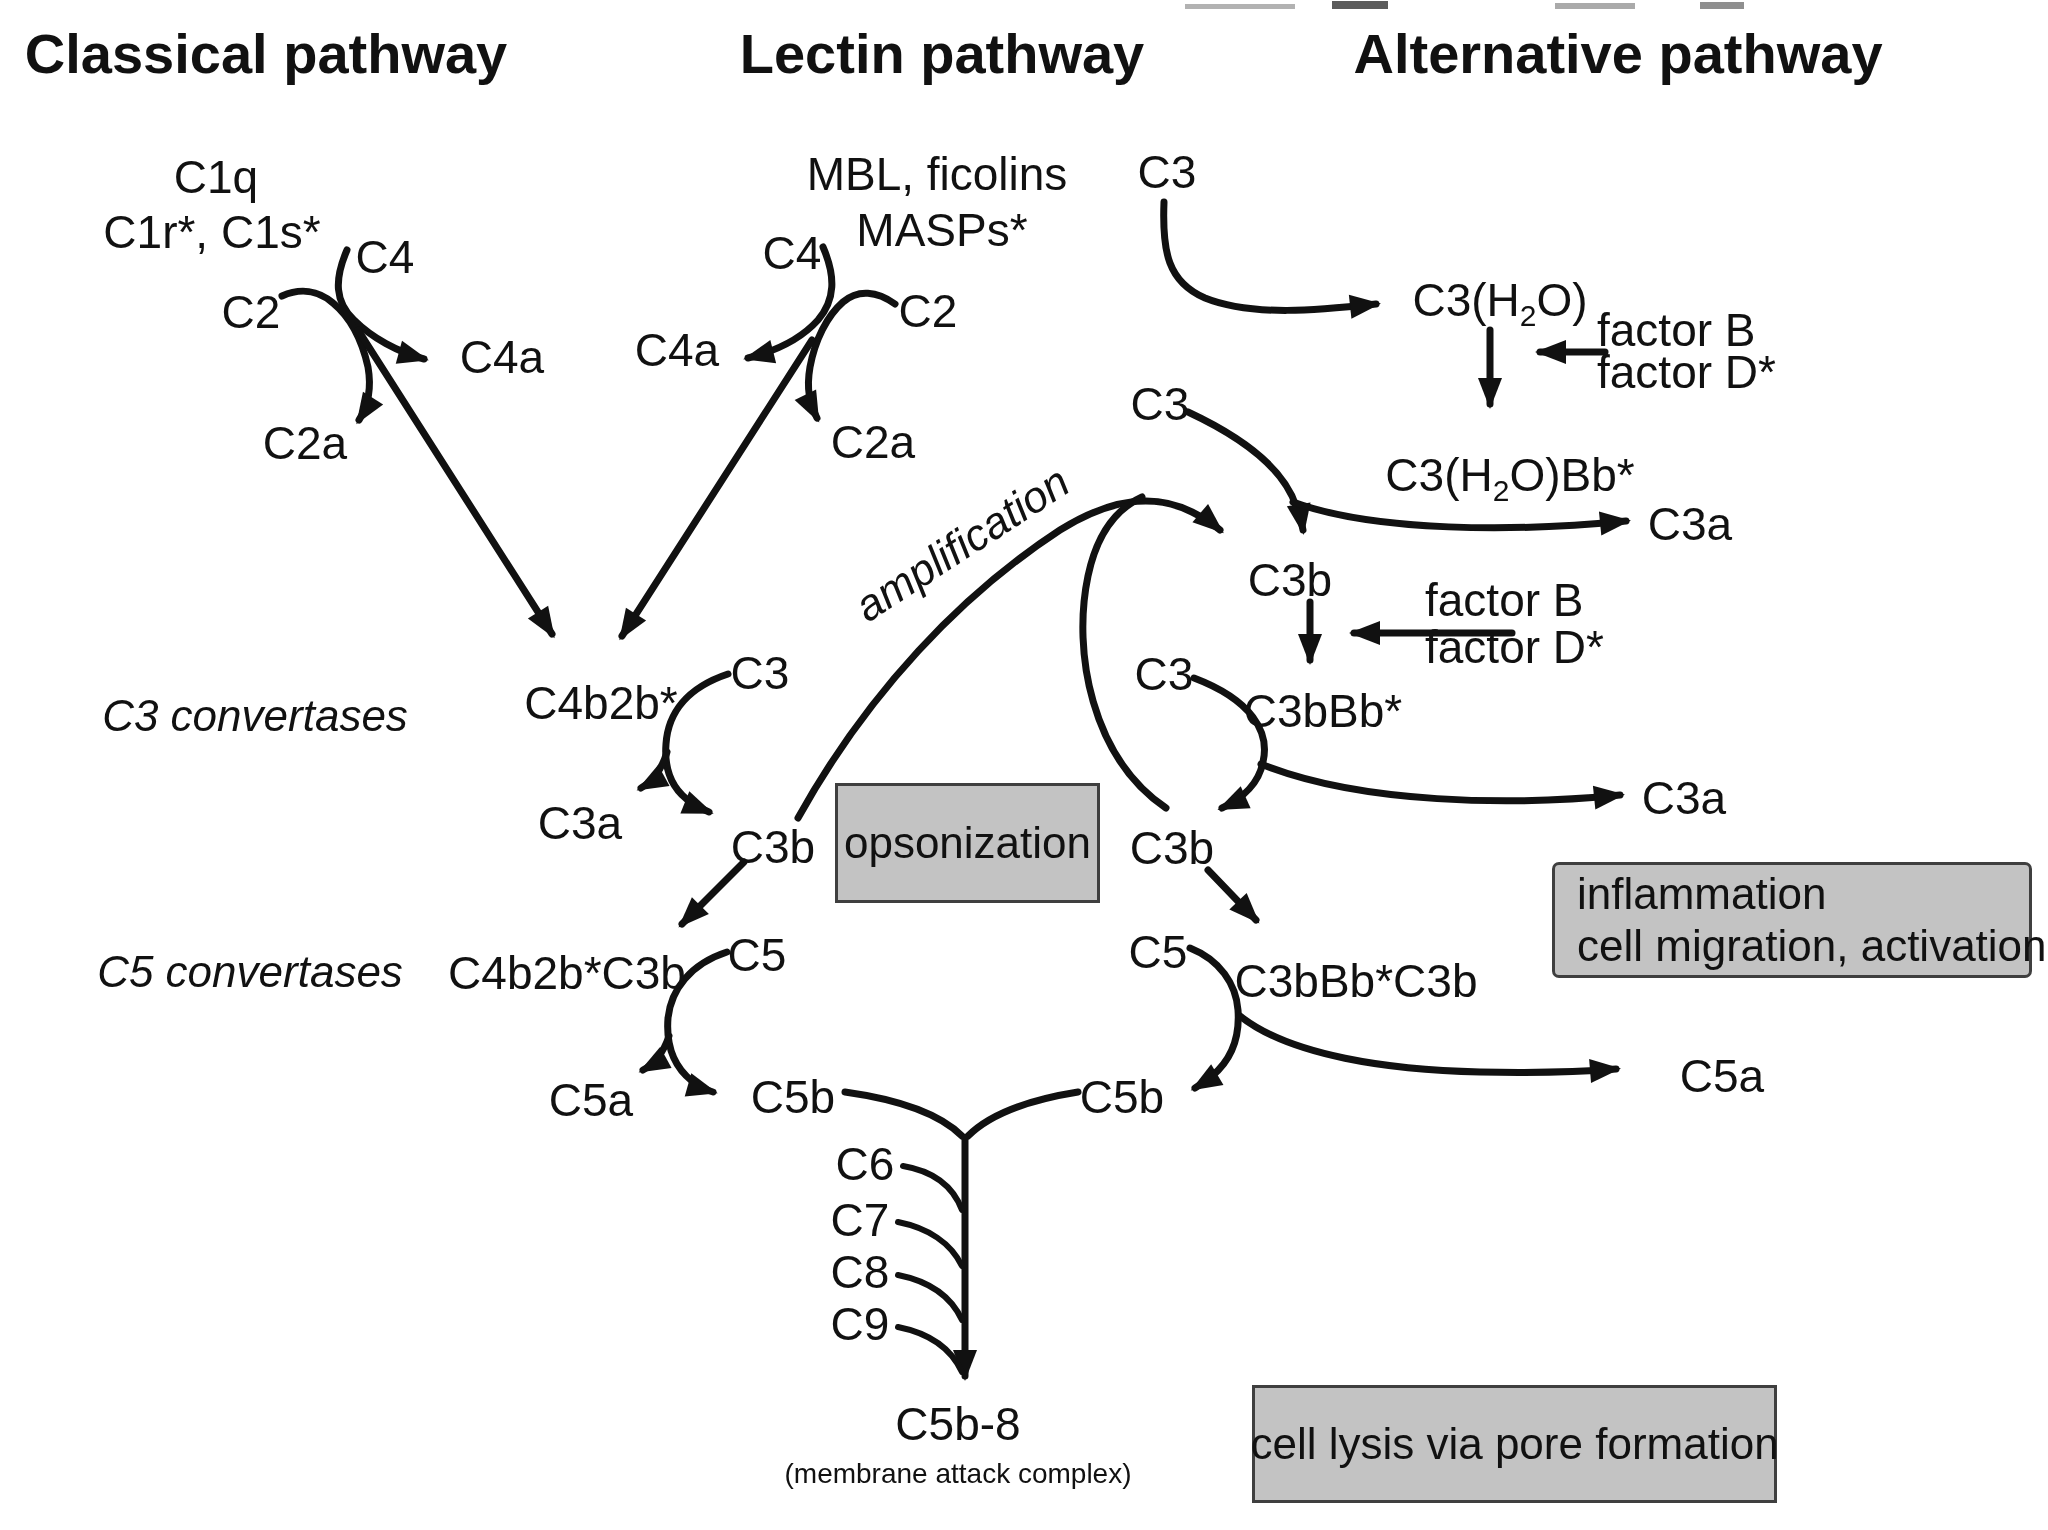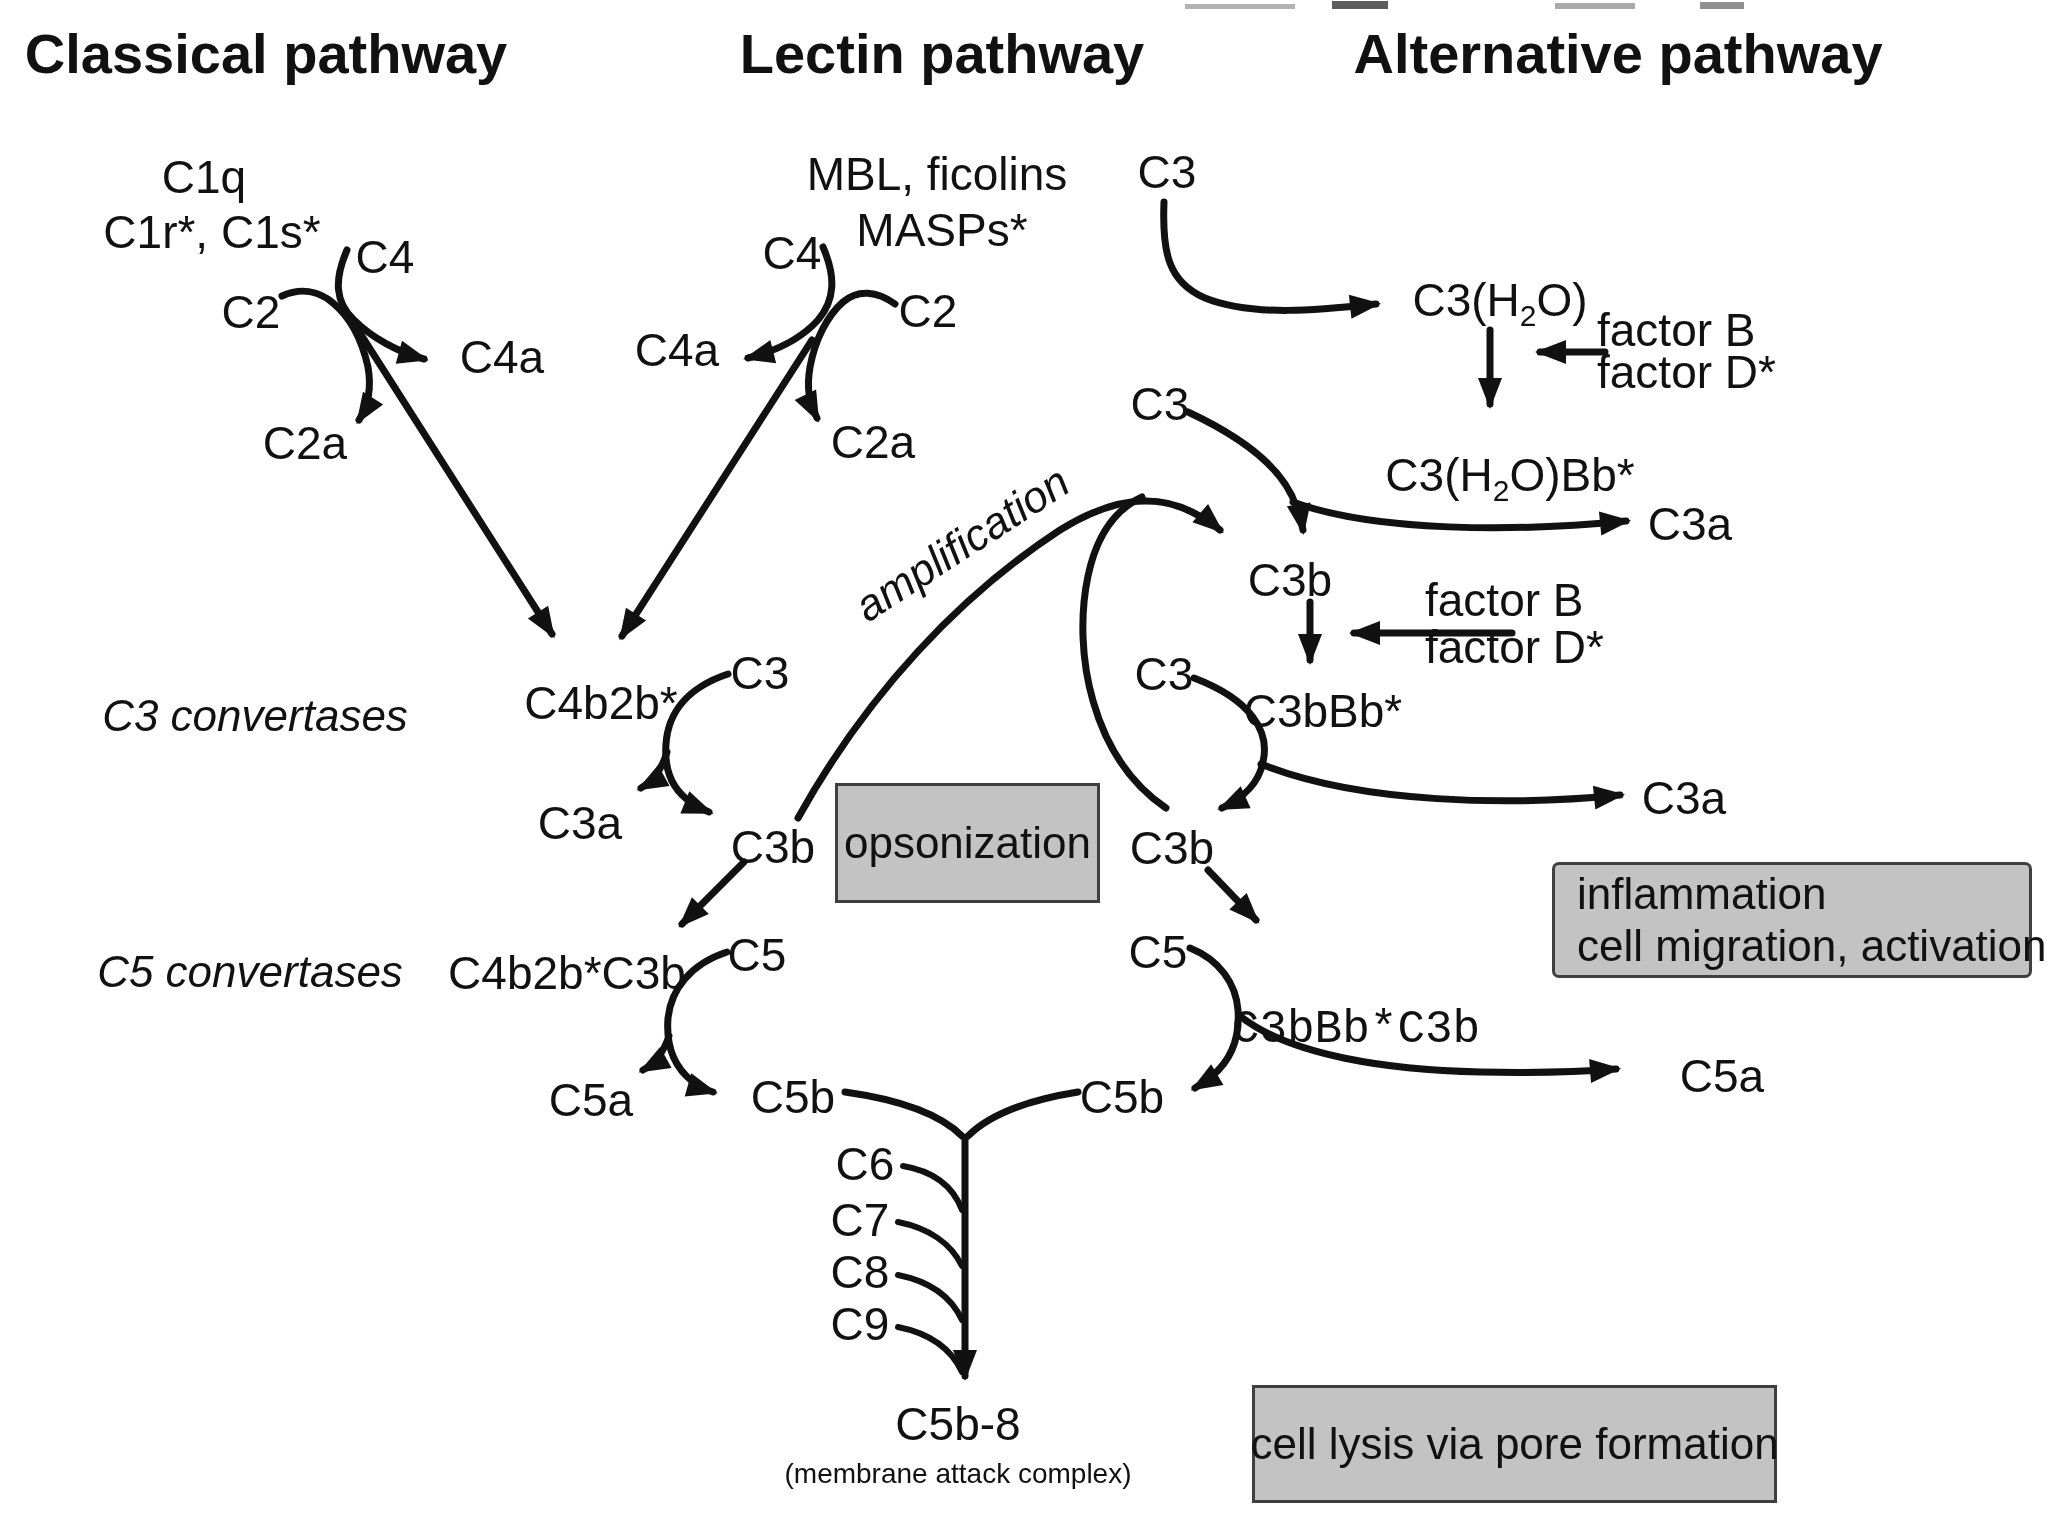--- a/index.html
+++ b/index.html
@@ -121,21 +121,21 @@
   </div>
 
   <div class="graybox" style="left:1252px;top:1385px;width:525px;height:118px;">
     <span class="boxtext">cell lysis via pore formation</span>
   </div>
 
   <span class="lbl hdr" style="left:266px;top:54px;">Classical pathway</span>
   <span class="lbl hdr" style="left:942px;top:54px;">Lectin pathway</span>
   <span class="lbl hdr" style="left:1618px;top:54px;">Alternative pathway</span>
 
-  <span class="lbl" style="left:204px;top:177px;">C1q</span>
+  <span class="lbl" style="left:216px;top:177px;">C1q</span>
   <span class="lbl" style="left:212px;top:232px;">C1r*, C1s*</span>
   <span class="lbl" style="left:385px;top:257px;">C4</span>
   <span class="lbl" style="left:251px;top:312px;">C2</span>
   <span class="lbl" style="left:502px;top:357px;">C4a</span>
   <span class="lbl" style="left:305px;top:443px;">C2a</span>
 
   <span class="lbl" style="left:937px;top:174px;">MBL, ficolins</span>
   <span class="lbl" style="left:942px;top:230px;">MASPs*</span>
   <span class="lbl" style="left:792px;top:253px;">C4</span>
   <span class="lbl" style="left:928px;top:311px;">C2</span>
@@ -162,21 +162,21 @@
   <span class="lbl" style="left:1510px;top:434px;margin-top:41px;"><span>C3(H</span><sub class="sb">2</sub><span>O)Bb*</span></span>
   <span class="lbl" style="left:1160px;top:404px;">C3</span>
   <span class="lbl" style="left:1290px;top:580px;">C3b</span>
   <span class="lbl" style="left:1690px;top:524px;">C3a</span>
   <span class="lbl-left" style="left:1425px;top:600px;">factor B</span>
   <span class="lbl-left" style="left:1425px;top:647px;">factor D*</span>
   <span class="lbl" style="left:1323px;top:711px;">C3bBb*</span>
   <span class="lbl" style="left:1164px;top:674px;">C3</span>
   <span class="lbl" style="left:1684px;top:798px;">C3a</span>
   <span class="lbl" style="left:1172px;top:848px;">C3b</span>
-  <span class="lbl" style="left:1356px;top:1030px;font-family:Liberation Mono, monospace;">C3bBb*C3b</span>
+  <span class="lbl" style="left:1356px;top:981px;">C3bBb*C3b</span>
   <span class="lbl" style="left:1158px;top:952px;">C5</span>
   <span class="lbl" style="left:1722px;top:1076px;">C5a</span>
   <span class="lbl" style="left:1122px;top:1097px;">C5b</span>
 
   <span class="lbl" style="left:865px;top:1164px;">C6</span>
   <span class="lbl" style="left:860px;top:1220px;">C7</span>
   <span class="lbl" style="left:860px;top:1272px;">C8</span>
   <span class="lbl" style="left:860px;top:1324px;">C9</span>
   <span class="lbl" style="left:958px;top:1424px;">C5b-8</span>
   <span class="lbl small" style="left:958px;top:1474px;">(membrane attack complex)</span>

